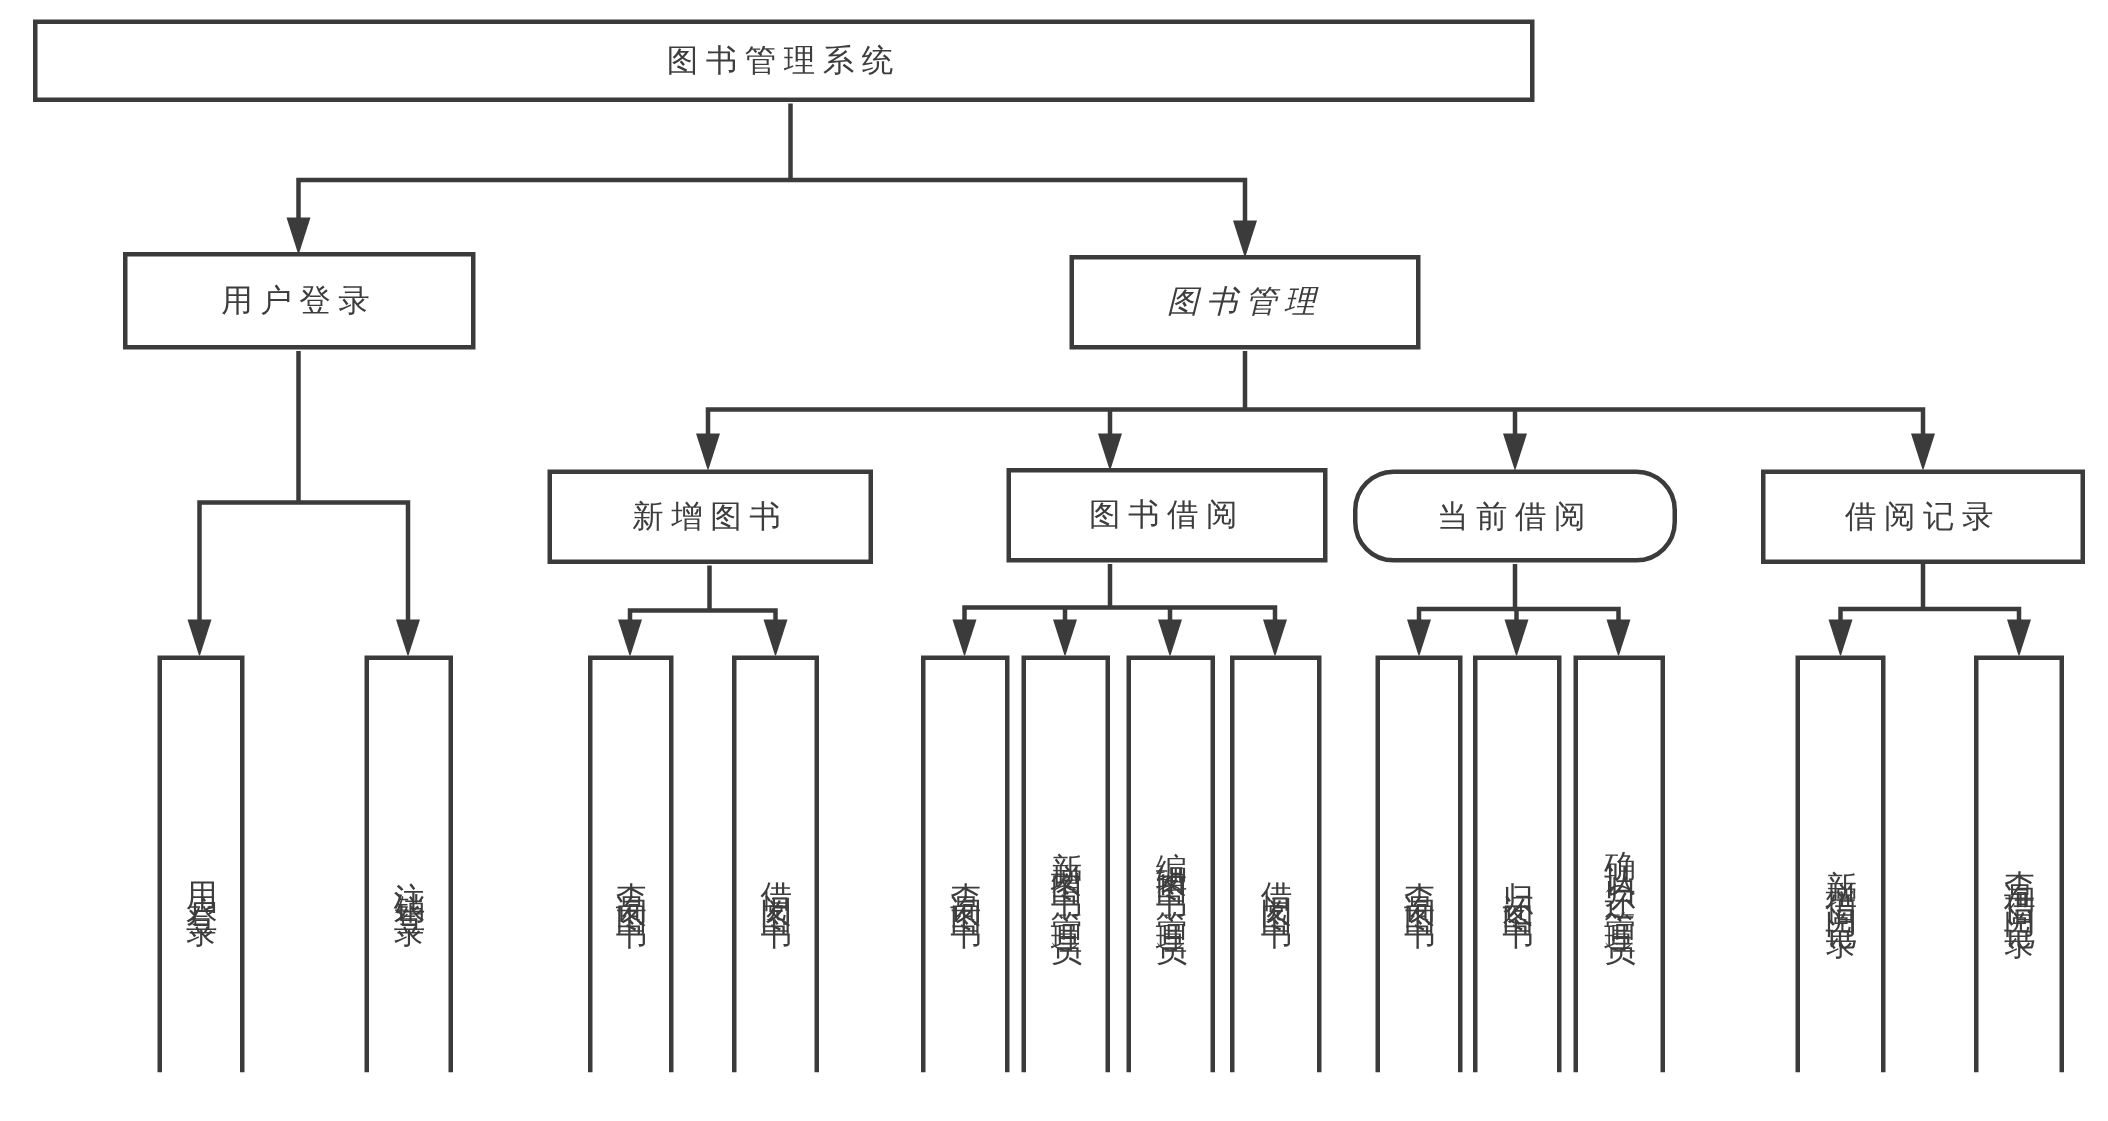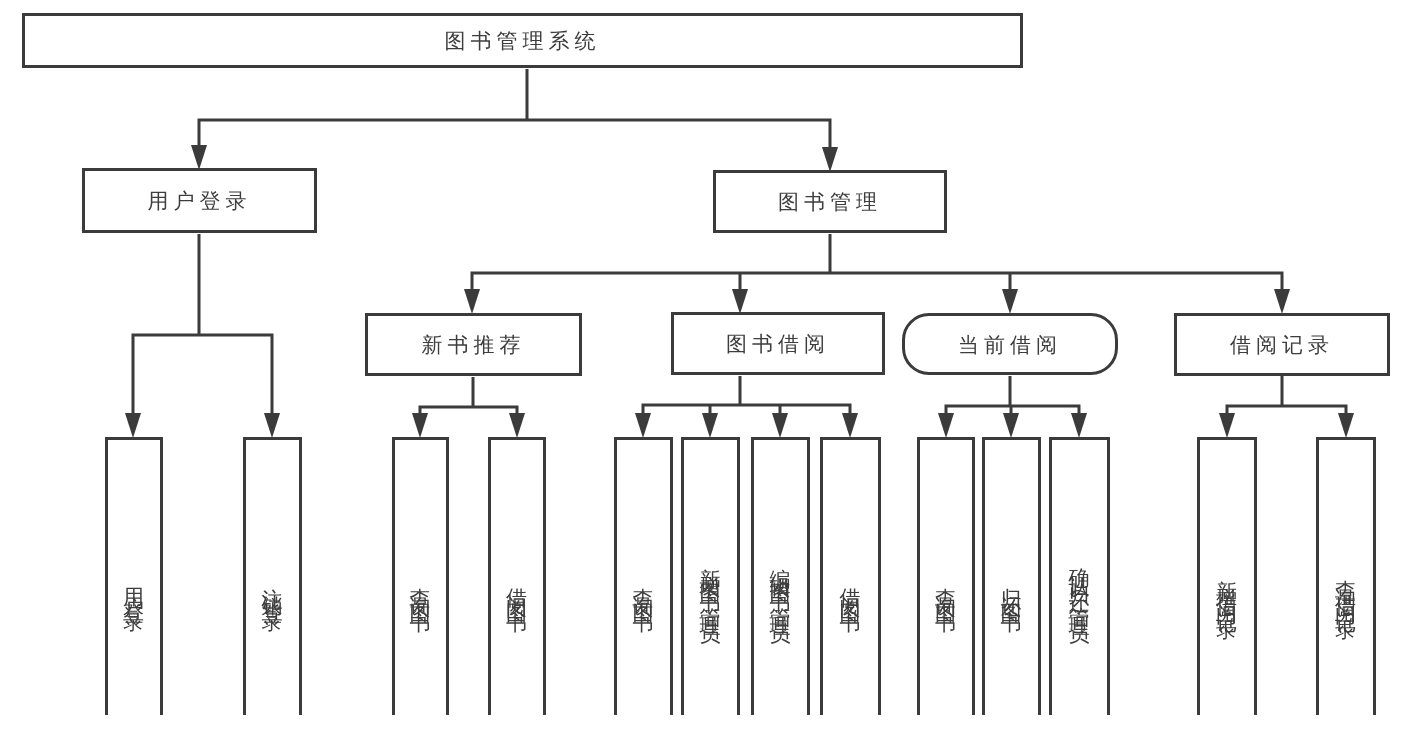--- a/index.html
+++ b/index.html
@@ -36,21 +36,21 @@
     text-orientation: mixed;
     top: 437px;
     height: 299px;
     letter-spacing: 8px;
     white-space: normal;
   }
   
   #n-root   { left: 22px;   top: 13px;  width: 1001px; height: 55px; }
   
   #n-login  { left: 82px;   top: 168px; width: 235px;  height: 65px; }
-  #n-mgmt   { left: 713px;  top: 170px; width: 234px;  height: 63px; }
+  #n-mgmt   { left: 713px;  top: 170px; width: 234px;  height: 63px; font-style: italic; }
   
   #n-newrec { left: 365px;  top: 313px; width: 217px;  height: 63px; }
   #n-borrow { left: 633px;  top: 312px; width: 214px;  height: 63px; margin-left: 38px; }
   #n-curr   { left: 902px;  top: 313px; width: 216px;  height: 62px; border-radius: 27px; }
   #n-record { left: 1174px; top: 313px; width: 216px;  height: 63px; }
   
   #v0  { left: 105px;  width: 58px; }
   #v1  { left: 243px;  width: 59px; }
   #v2  { left: 392px;  width: 57px; }
   #v3  { left: 488px;  width: 58px; }
@@ -111,21 +111,21 @@
       <polygon points="1219,413 1235,413 1227,438"></polygon>
       <polygon points="1338,413 1354,413 1346,438"></polygon>
     </g>
   </svg>
 
   <div class="box" id="n-root">图书管理系统</div>
 
   <div class="box" id="n-login">用户登录</div>
   <div class="box" id="n-mgmt">图书管理</div>
 
-  <div class="box" id="n-newrec">新书推荐</div>
+  <div class="box" id="n-newrec">新增图书</div>
   <div class="box" id="n-borrow">图书借阅</div>
   <div class="box" id="n-curr">当前借阅</div>
   <div class="box" id="n-record">借阅记录</div>
 
   <div class="box vbox" id="v0">用户登录</div>
   <div class="box vbox" id="v1">注销登录</div>
   <div class="box vbox" id="v2">查询图书</div>
   <div class="box vbox" id="v3">借阅图书</div>
   <div class="box vbox" id="v4">查询图书</div>
   <div class="box vbox" id="v5">新增图书（管理员）</div>

